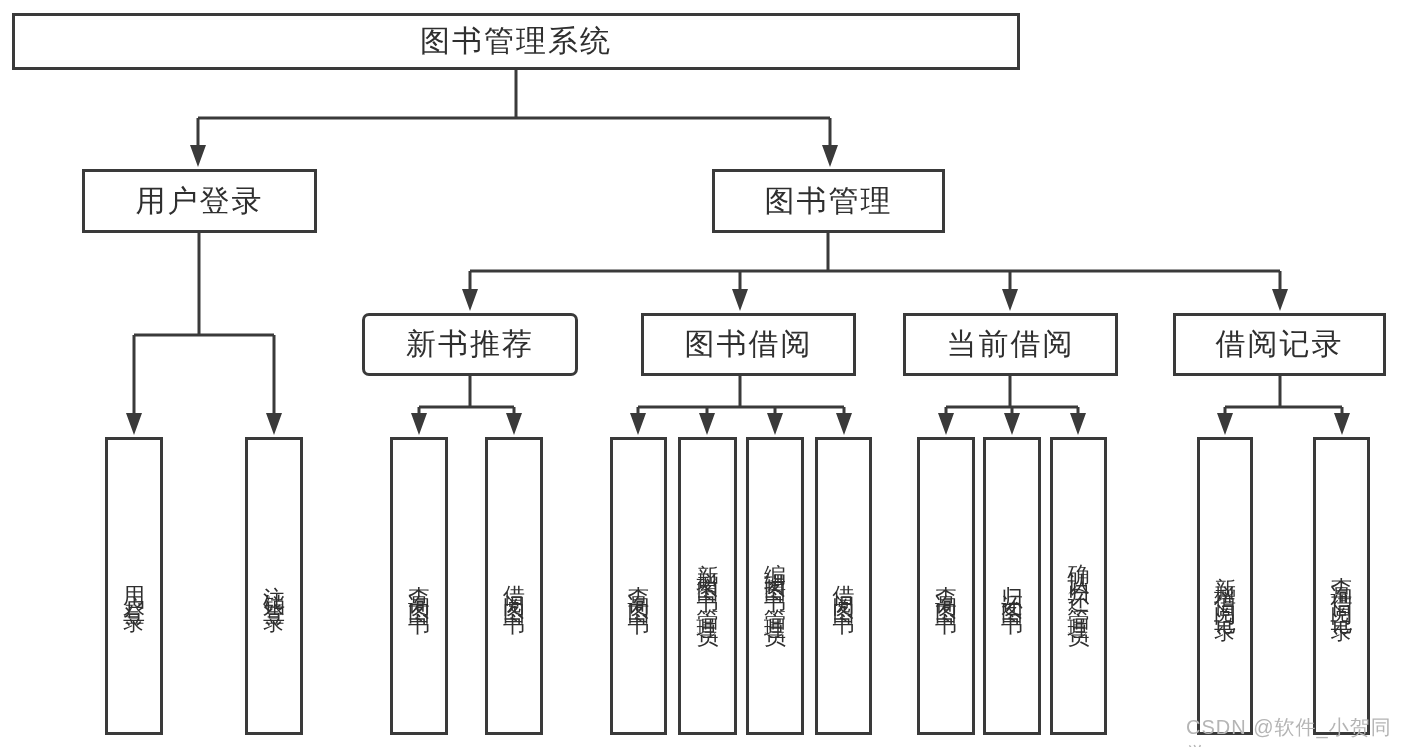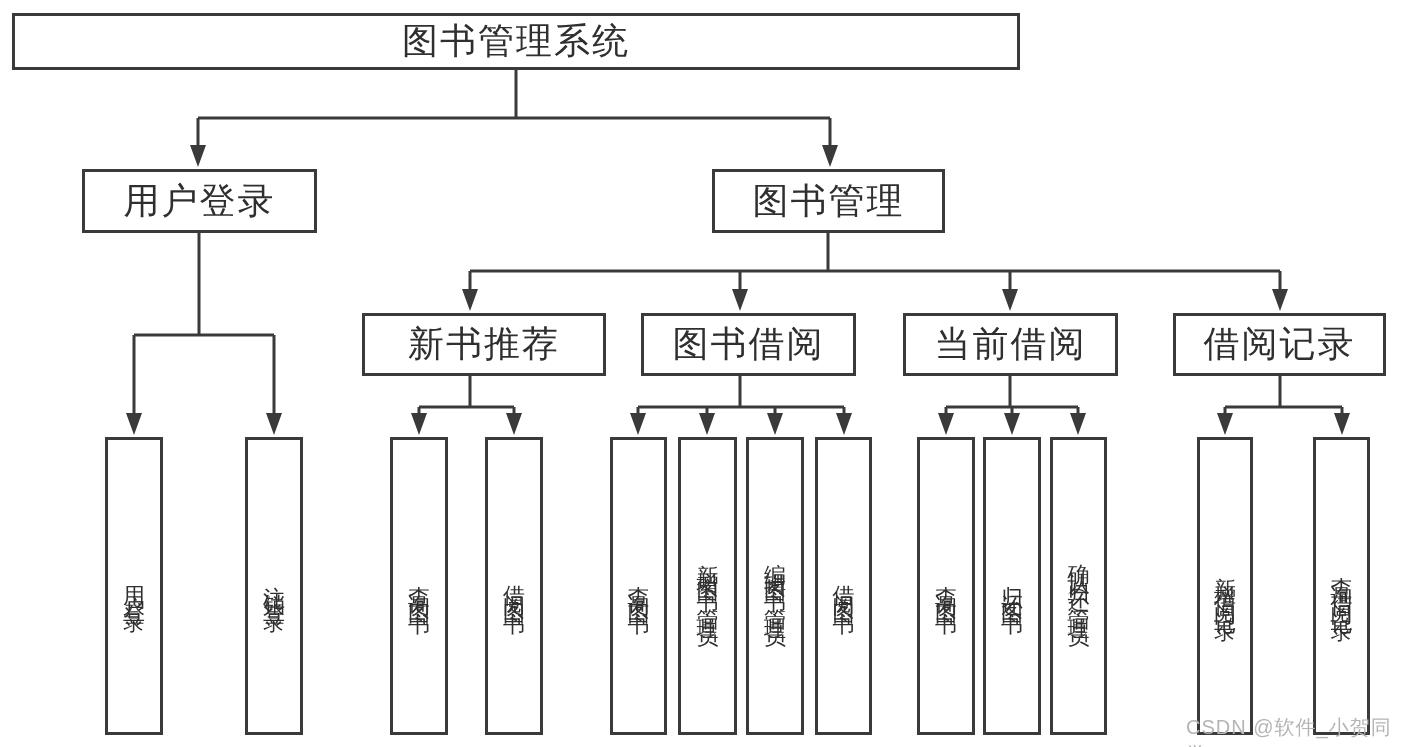--- a/index.html
+++ b/index.html
@@ -31,21 +31,21 @@
     box-sizing: border-box;
     background: #ffffff;
     border: 3px solid var(--border, #3a3a3a);
     color: var(--text, #2f2f2f);
     display: flex;
     align-items: center;
     justify-content: center;
     z-index: 2;
     white-space: nowrap;
   }
-  .hbox { font-size: 36px; letter-spacing: 2px; }
+  .hbox { font-size: 30px; letter-spacing: 2px; }
   .vbox {
     writing-mode: vertical-rl;
     text-orientation: mixed;
     font-size: 22px;
     letter-spacing: 9px;
     line-height: 1;
   }
   .watermark {
     position: absolute;
     left: 1186px;
@@ -90,21 +90,21 @@
     <span>图书管理系统</span>
   </div>
 
   <div class="node hbox" style="left:82px; top:169px; width:235px; height:64px;">
     <span>用户登录</span>
   </div>
   <div class="node hbox" style="left:712px; top:169px; width:233px; height:64px;">
     <span>图书管理</span>
   </div>
 
-  <div class="node hbox" style="left:362px; top:313px; width:244px; height:63px;">
+  <div class="node hbox" style="left:362px; top:313px; width:216px; height:63px;border-radius:7px;">
     <span>新书推荐</span>
   </div>
   <div class="node hbox" style="left:633px; top:313px; width:215px; height:63px;margin-left:8px;">
     <span>图书借阅</span>
   </div>
   <div class="node hbox" style="left:903px; top:313px; width:215px; height:63px;">
     <span>当前借阅</span>
   </div>
   <div class="node hbox" style="left:1173px; top:313px; width:213px; height:63px;">
     <span>借阅记录</span>

